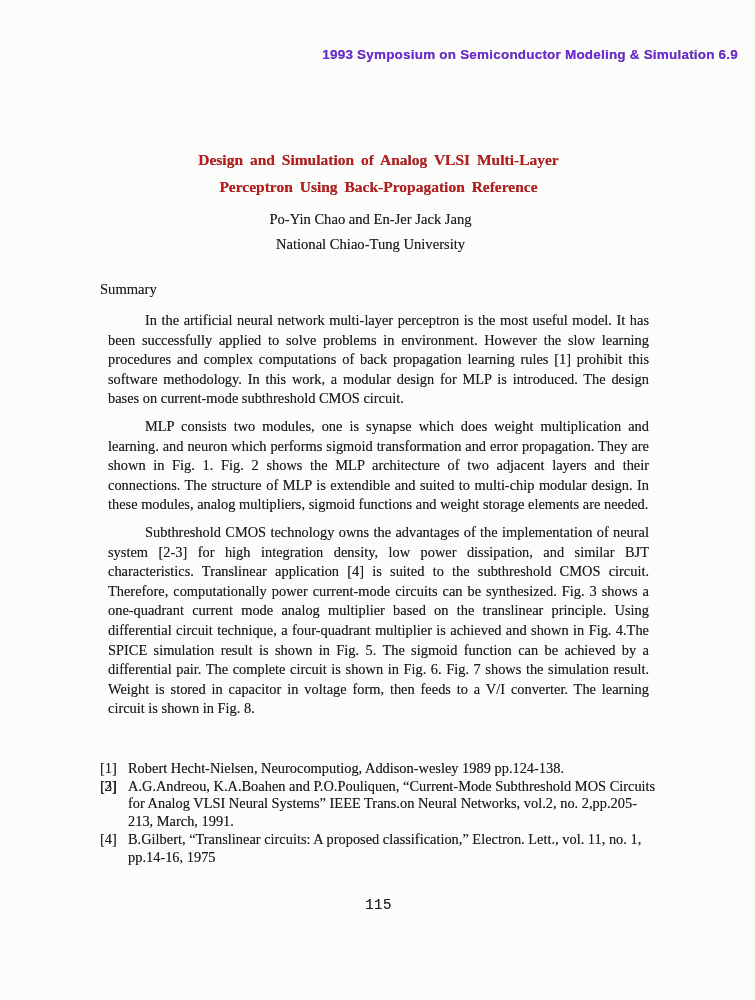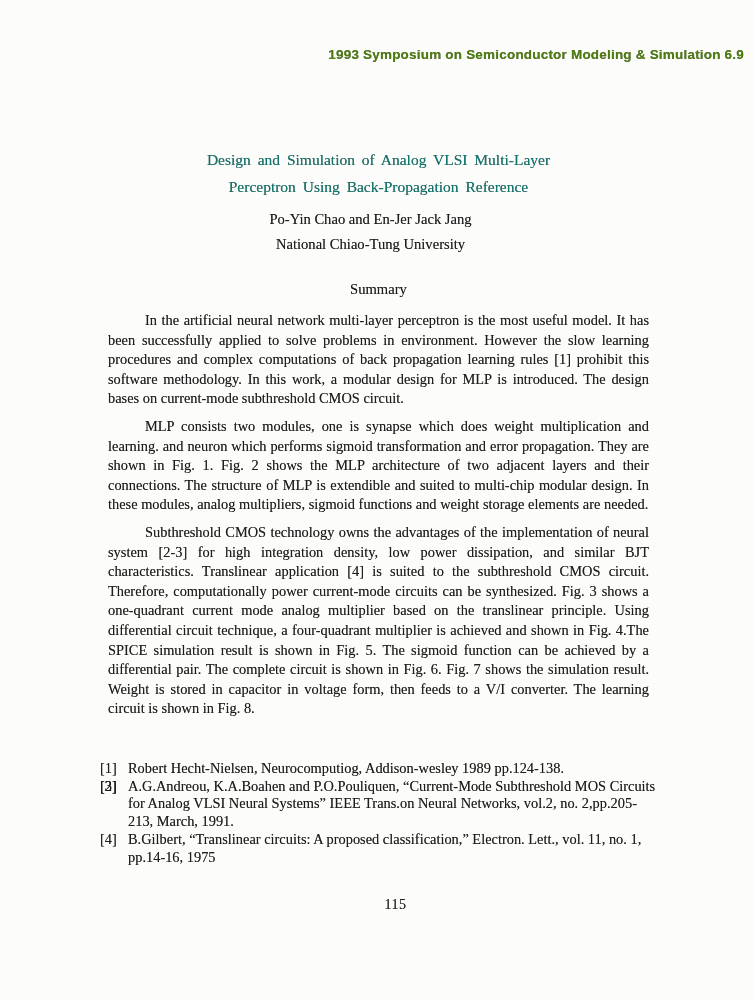--- a/index.html
+++ b/index.html
@@ -13,54 +13,54 @@
     overflow: hidden;
   }
   .page {
     position: absolute;
     inset: 0;
     text-shadow: 0 0 0.5px rgba(25,25,25,0.55);
   }
   .running-header {
     position: absolute;
     top: 47px;
-    right: 11px;
+    right: 17px;
     font-family: "Liberation Sans", sans-serif;
     font-weight: 700;
     font-size: 13.5px;
     letter-spacing: 0.2px;
-    color: #4d7c0f;
+    color: #6d28d9;
   }
   .title-block {
     position: absolute;
     top: 146px;
     left: 100px;
     width: 557px;
     text-align: center;
-    font-weight: 400;
+    font-weight: 700;
     font-size: 15.5px;
     line-height: 27px;
     word-spacing: 3px;
-    color: #0f766e;
+    color: #b91c1c;
   }
   .author-block {
     position: absolute;
     top: 207px;
     left: 92px;
     width: 557px;
     text-align: center;
     font-size: 14.6px;
     line-height: 24.5px;
   }
   .summary-heading {
     position: absolute;
     top: 281px;
     left: 100px;
     width: 557px;
-    text-align: center;
+    text-align: left;
     font-size: 14.6px;
   }
   .body-text {
     position: absolute;
     top: 303px;
     left: 100px;
     width: 557px;
     font-size: 14.4px;
     line-height: 19.6px;
     text-align: justify;
@@ -80,25 +80,26 @@
     left: 100px;
     width: 560px;
     font-size: 14.4px;
     line-height: 17.7px;
   }
   .ref-item { position: relative; padding-left: 28px; margin: 0; }
   .ref-label { position: absolute; left: 0; top: 0; }
   .page-number {
     position: absolute;
     top: 897px;
-    left: 117px;
+    left: 100px;
     width: 557px;
     text-align: center;
     font-size: 14px;
     letter-spacing: 0.5px;
+    font-family: Liberation Mono, monospace;
   }
 </style>
 </head>
 <body>
 
 <div class="page">
 
   <div class="running-header">1993 Symposium on Semiconductor Modeling &amp; Simulation 6.9</div>
 
   <div class="title-block">

